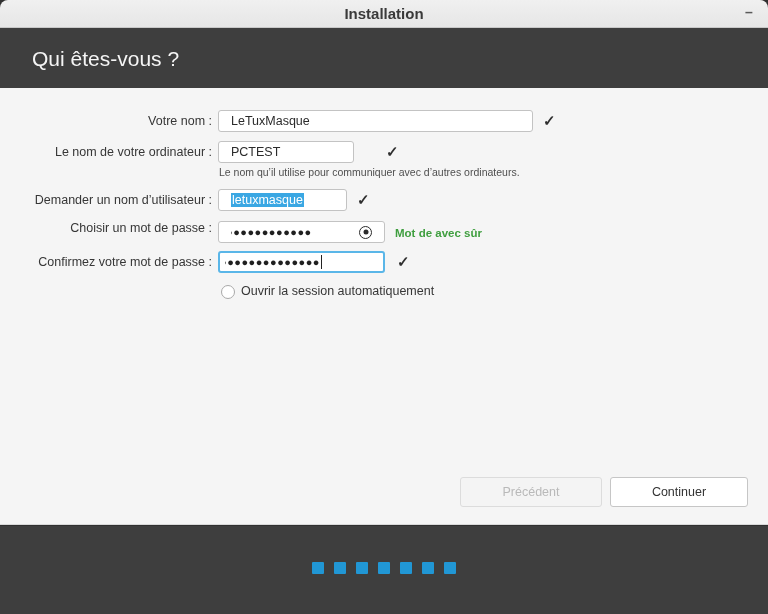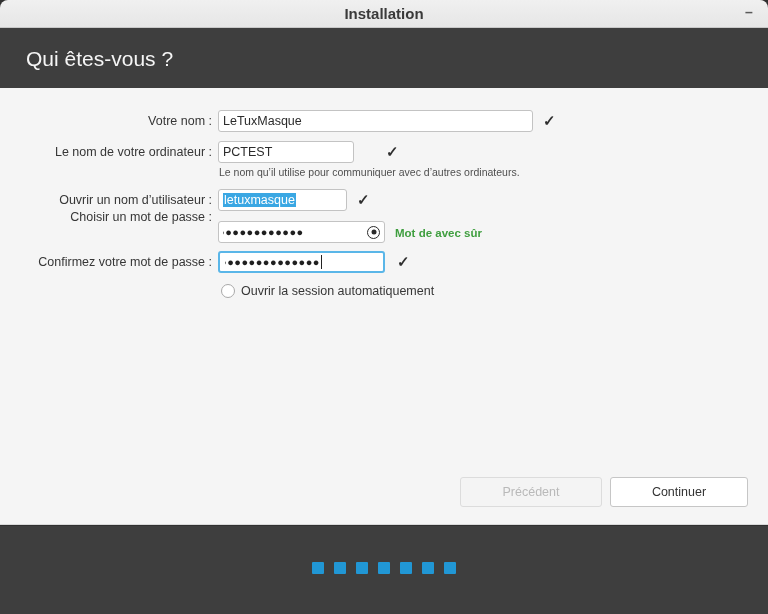--- a/index.html
+++ b/index.html
@@ -10,45 +10,45 @@
   .titlebar { position:absolute; left:0; top:0; width:768px; height:28px;
     background:linear-gradient(#f0f0f0,#e6e6e6); border-bottom:1px solid #c8c8c8;
     border-radius:8px 8px 0 0; }
   .titlebar-text { position:absolute; left:0; right:0; top:0; height:28px; line-height:28px;
     text-align:center; font-size:15px; font-weight:bold; color:#3a3a3a; }
   .minimize-btn { position:absolute; right:10px; top:0; width:18px; height:28px; line-height:25px;
     text-align:center; font-size:14px; font-weight:bold; color:#5a5a5a; cursor:default; }
 
   
   .header { position:absolute; left:0; top:28px; width:768px; height:60px; background:#3e3e3e; }
-  .header-title { position:absolute; left:26px; top:0; height:72px; line-height:62px;
+  .header-title { position:absolute; left:32px; top:0; height:72px; line-height:62px;
     font-size:21px; color:#f5f5f5; font-weight:normal; }
 
   
   .content { position:absolute; left:0; top:88px; width:768px; height:437px;
     background:#f5f5f5; border-bottom:1px solid #d9d9d9; }
 
   .form-label { position:absolute; width:212px; left:0; text-align:right; font-size:12.5px;
     color:#363636; line-height:22px; }
   .field { position:absolute; height:22px; background:#ffffff; border:1px solid #c3c3c3;
-    border-radius:3px; display:flex; align-items:center; padding:0 4px; font-size:12.5px;
+    border-radius:3px; display:flex; align-items:center; padding:0 12px; font-size:12.5px;
     color:#2b2b2b; white-space:nowrap; overflow:hidden; }
   .field.focused { border:2px solid #5ab6e8; padding:0 5px; }
   .check { position:absolute; font-size:15px; font-weight:bold; color:#2f2f2f; line-height:22px; }
   .help-text { position:absolute; font-size:10.5px; color:#4f4f4f; }
   .selected-text { background:#3aa7e3; color:#ffffff; padding:0 1px; }
   .dots { font-size:11px; letter-spacing:0.5px; color:#1f1f1f; text-indent:-5px; overflow:hidden; white-space:nowrap; }
   .caret { display:inline-block; width:1px; height:14px; background:#222; margin-left:1px; vertical-align:middle; }
   .eye { margin-left:auto; width:13px; height:13px; border:1.5px solid #2b2b2b; border-radius:50%;
     position:relative; flex:none; cursor:pointer; }
   .eye::after { content:""; position:absolute; width:5px; height:5px; background:#2b2b2b;
     border-radius:50%; top:50%; left:50%; transform:translate(-50%,-50%); }
   .strength { position:absolute; font-size:11.5px; font-weight:bold; color:#3f9e3f; line-height:24px; }
 
-  .option-row { position:absolute; display:flex; align-items:center; cursor:default; }
+  .option-row { position:absolute; display:flex; align-items:flex-end; cursor:default; }
   .radio { width:14px; height:14px; border:1px solid #a9a9a9; border-radius:50%; background:#fff;
     flex:none; position:relative; }
   .radio.checked { background:#2d9fd8; border-color:#2590c9; }
   .radio.checked::after { content:""; position:absolute; width:5px; height:5px; background:#fff;
     border-radius:50%; top:50%; left:50%; transform:translate(-50%,-50%); }
   .checkbox { width:13px; height:13px; border:1px solid #a9a9a9; border-radius:2px; background:#fff; flex:none; }
   .option-label { margin-left:6px; font-size:12.5px; color:#363636; line-height:16px; }
 
   .btn { position:absolute; top:477px; height:30px; border-radius:3px; font-size:12.5px;
     display:flex; align-items:center; justify-content:center; cursor:pointer;
@@ -83,27 +83,27 @@
     </div>
     <div class="check" style="left:543px; top:22px;">✓</div>
 
     <div class="form-label" style="top:53px;">Le nom de votre ordinateur :</div>
     <div class="field" style="left:218px; top:53px; width:136px;">
       <span>PCTEST</span>
     </div>
     <div class="check" style="left:386px; top:53px;">✓</div>
     <div class="help-text" style="left:219px; top:78px;">Le nom qu’il utilise pour communiquer avec d’autres ordinateurs.</div>
 
-    <div class="form-label" style="top:101px;">Ouvrir un nom d’utilisateur :</div>
+    <div class="form-label" style="top:101px;">Demander un nom d’utilisateur :</div>
     <div class="field" style="left:218px; top:101px; width:129px;">
       <span class="selected-text">letuxmasque</span>
     </div>
     <div class="check" style="left:357px; top:101px;">✓</div>
 
-    <div class="form-label" style="top:118px;">Choisir un mot de passe :</div>
+    <div class="form-label" style="top:129px;">Choisir un mot de passe :</div>
     <div class="field" style="left:218px; top:133px; width:167px;">
       <span class="dots">●●●●●●●●●●●●</span>
       <span class="eye"></span>
     </div>
     <div class="strength" style="left:395px; top:133px;">Mot de avec sûr</div>
 
     <div class="form-label" style="top:163px;">Confirmez votre mot de passe :</div>
     <div class="field focused" style="left:218px; top:163px; width:167px;">
       <span class="dots">●●●●●●●●●●●●●●</span>
         <span class="caret"></span>

